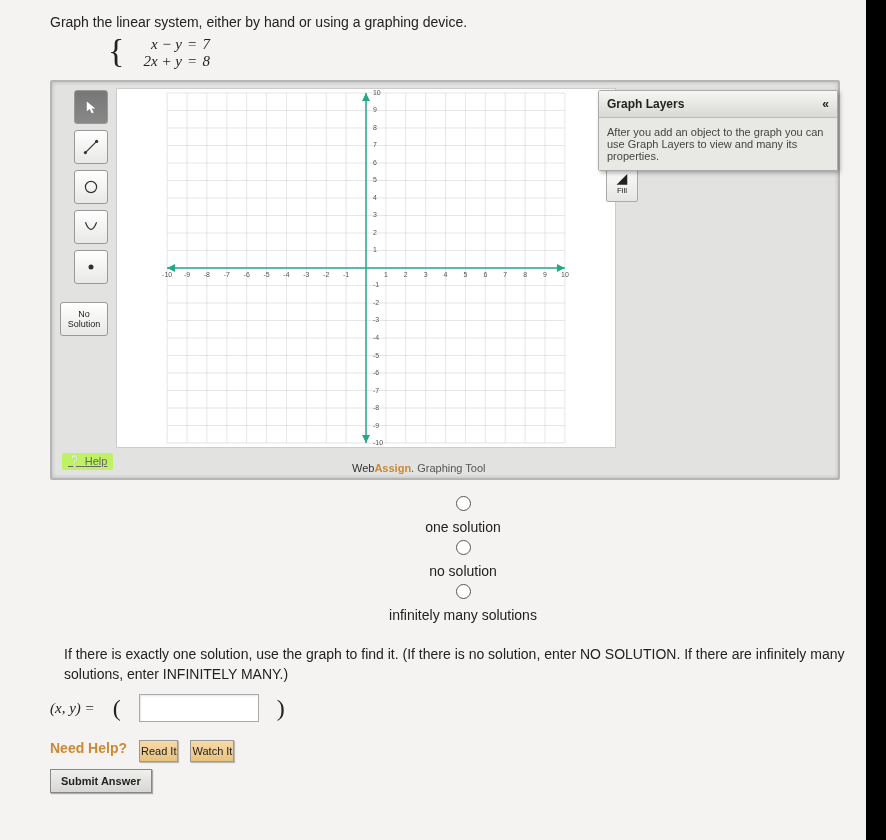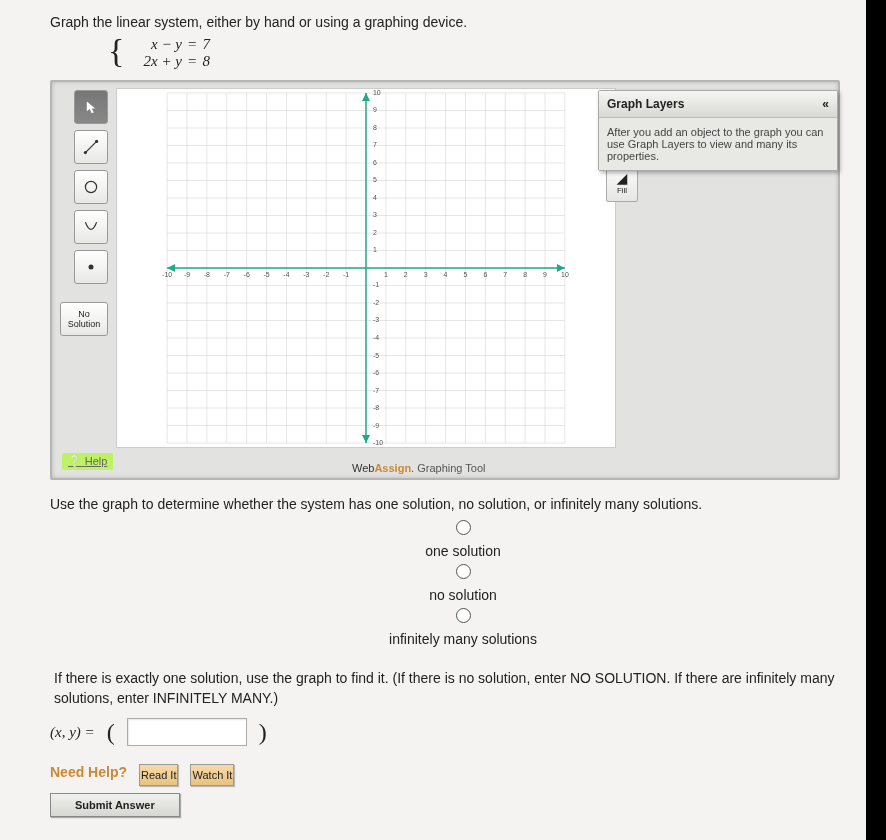--- a/index.html
+++ b/index.html
@@ -92,40 +92,40 @@
   .brand .wa2 { color:#c83; font-weight:bold; }
 
   .prompt2 { margin: 14px 0 8px 0; }
   .radio-group { margin-left: 30px; }
   .radio-row { display:flex; align-items:center; gap:8px; margin:5px 0; cursor:pointer;flex-direction:column; }
   .radio-row .circle {
     width:15px; height:15px; border:1px solid #555; border-radius:50%;
     background:#fff;
   }
 
-  .prompt3 { margin: 22px 0 10px 4px; line-height:1.4; }
-  .answer-row { font-family:'Times New Roman',serif; font-style:italic; font-size:15px; display:flex; align-items:center; gap:12px; }
+  .prompt3 { margin: 22px 0 10px 14px; line-height:1.4; }
+  .answer-row { font-family:'Times New Roman',serif; font-style:italic; font-size:15px; display:flex; align-items:center; gap:18px; }
   .answer-row .paren { font-size:24px; font-style:normal; }
   .answer-input {
     width:120px; height:28px; border:1px solid #aaa; background:#fff;
     box-shadow: inset 1px 1px 2px rgba(0,0,0,.1);
   }
 
   .need-help { margin: 18px 0 10px 0; display:flex; align-items:flex-start; gap:12px; }
   .nh-label { color:#c83; font-weight:bold; font-size:14px; }
   .nh-btn {
     border:1px solid #999; background:linear-gradient(#f8d9a8,#e8c380);
     padding:4px 1px; font-size:11px; font-weight:normal; box-shadow: 1px 1px 1px #bbb;
     cursor:pointer;
   }
 
   .submit-btn {
     margin-top: 22px;
     border:1px solid #888; background:linear-gradient(#f0f0ee,#d6d6d2);
-    padding:5px 24px; font-size:11px; font-weight:bold; box-shadow:1px 1px 1px #aaa; cursor:pointer;
+    padding:5px 10px; font-size:11px; font-weight:bold; box-shadow:1px 1px 1px #aaa; cursor:pointer;
   }
   .rightblack { position:absolute; right:0; top:0; width:20px; height:840px; background:#000; }
 </style>
 </head>
 <body>
 <div class="rightblack"></div>
 
 <div class="page">
   <div class="prompt1">Graph the linear system, either by hand or using a graphing device.</div>
 
@@ -307,21 +307,20 @@
         <span class="collapse">«</span>
       </div>
       <div class="layers-body">After you add an object to the graph you can use Graph Layers to view and many its properties.</div>
     </div>
 
     <div class="brand">
       <span class="wa1">Web</span><span class="wa2">Assign</span><span>. Graphing Tool</span>
     </div>
   </div>
 
-  <div class="prompt2">Use the graph to determine whether the system has one solution, no solution, or infinitely many solutions.</div>
   <div class="radio-group">
     <div class="radio-row">
       <span class="circle"></span>
       <span>one solution</span>
     </div>
     <div class="radio-row">
       <span class="circle"></span>
       <span>no solution</span>
     </div>
     <div class="radio-row">

